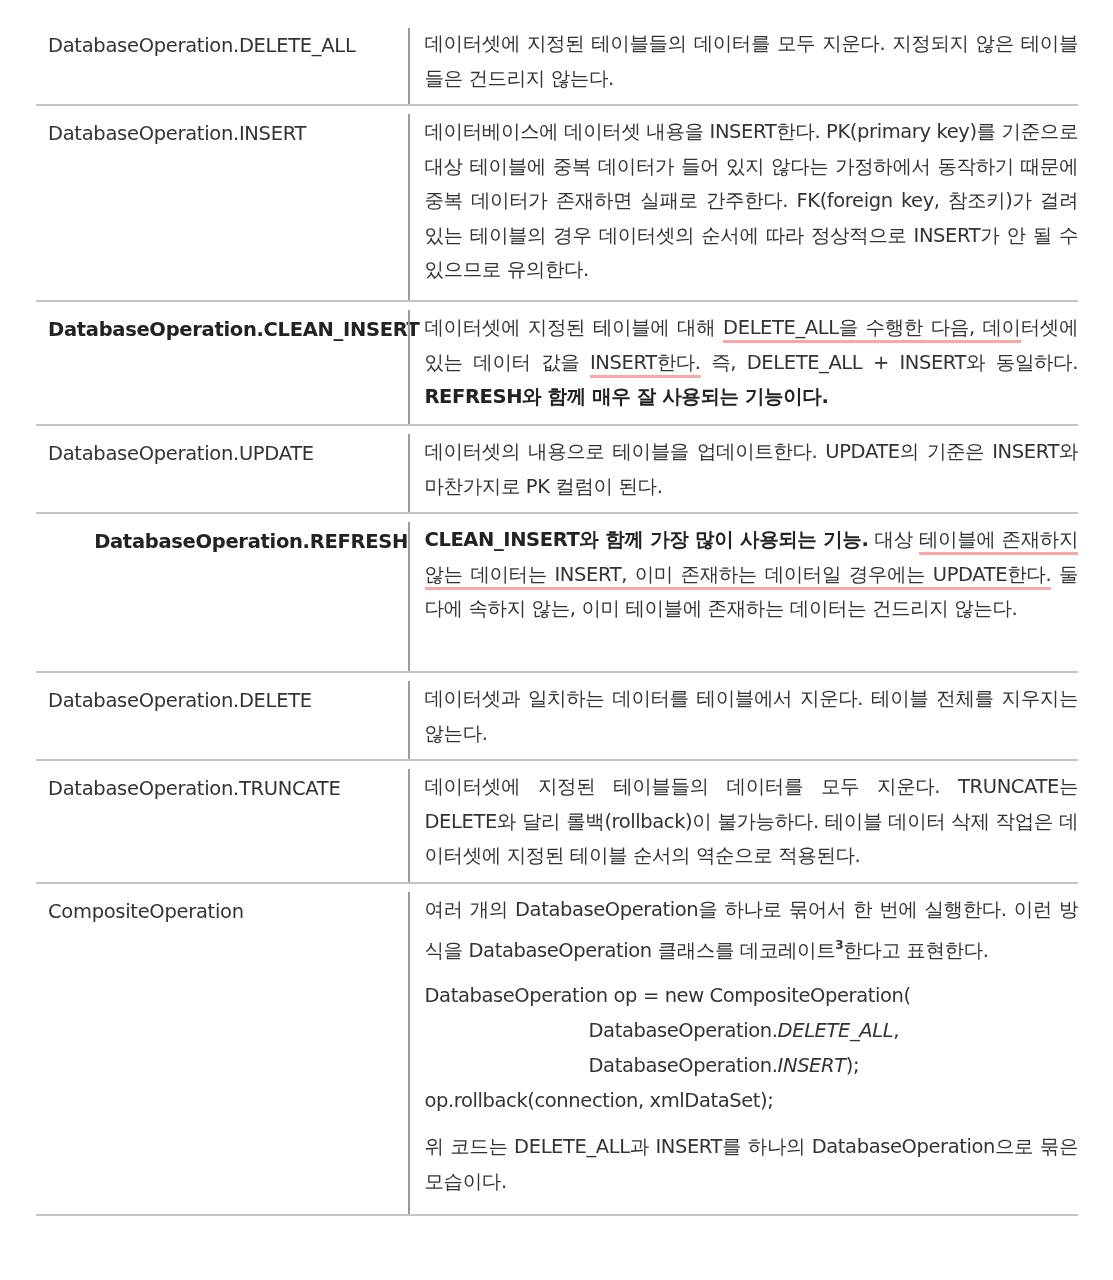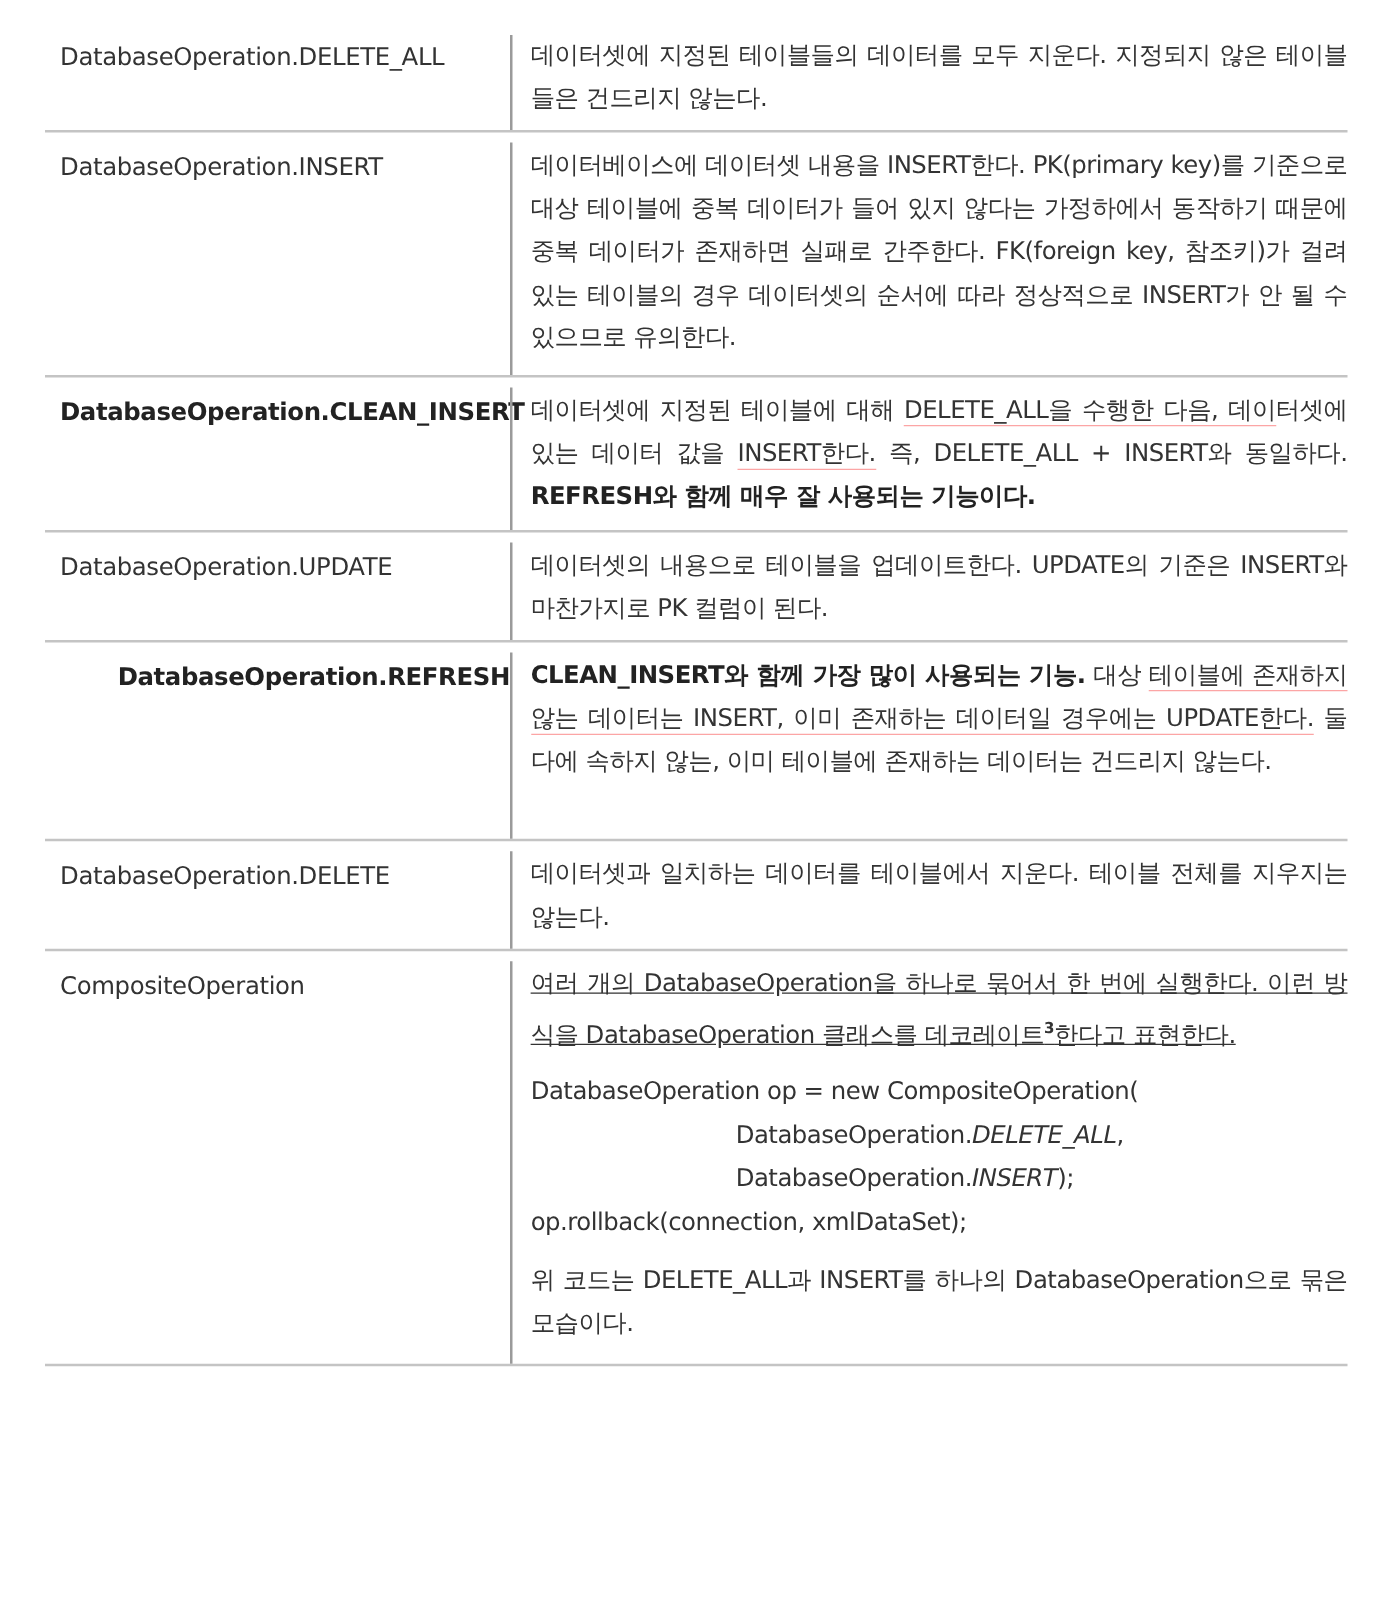--- a/index.html
+++ b/index.html
@@ -9,22 +9,22 @@
   .hdr .c1 { width: 372px; padding-left: 12px; box-sizing: border-box; }
   .hdr .sep { width: 1px; height: 28px; background: #dddddd; }
   .hdr .c2 { padding-left: 14px; }
   .row { display: flex; border-bottom: 2px solid #c4c4c4; }
   .row .c1 { width: 372px; padding: 16px 0 0 12px; box-sizing: border-box; font-size: 19.5px; letter-spacing: -0.3px; }
   .row .c1.bold { font-weight: bold; color: #222; text-align: right; }
   .row .vline { width: 1.5px; background: #9a9a9a; margin-top: 8px; }
   .row .c2 { flex: 1; padding: 9px 0 9px 15px; font-size: 19.5px; line-height: 34.5px; text-align: justify; letter-spacing: -0.4px; }
   .row:first-of-type .vline { margin-top: 10px; }
   .b { font-weight: bold; color: #222; }
-  .u { border-bottom: 1px solid #fca5a5; padding-bottom: 1px; }
-  .para { margin: 0 0 10px 0; text-decoration: underline; }
+  .u { border-bottom: 3px solid #fca5a5; padding-bottom: 1px; }
+  .para { margin: 0 0 10px 0; }
   .code { line-height: 35px; margin-bottom: 12px; }
   .ind { padding-left: 164px; display: block; }
   i { font-style: italic; }
   sup { font-size: 12px; font-weight: bold; vertical-align: 8px; }
 </style>
 </head>
 <body>
 
 <div class="tbl">
 
@@ -57,20 +57,25 @@
     <div class="vline"></div>
     <div class="c2"><span class="b">CLEAN_INSERT와 함께 가장 많이 사용되는 기능.</span><span> 대상 </span><span class="u">테이블에 존재하지 않는 데이터는 INSERT, 이미 존재하는 데이터일 경우에는 UPDATE한다.</span><span> 둘 다에 속하지 않는, 이미 테이블에 존재하는 데이터는 건드리지 않는다.</span></div>
   </div>
 
   <div class="row" style="height:86px">
     <div class="c1">DatabaseOperation.DELETE</div>
     <div class="vline"></div>
     <div class="c2">데이터셋과 일치하는 데이터를 테이블에서 지운다. 테이블 전체를 지우지는 않는다.</div>
   </div>
 
+  <div class="row" style="height:121px">
+    <div class="c1">DatabaseOperation.TRUNCATE</div>
+    <div class="vline"></div>
+    <div class="c2">데이터셋에 지정된 테이블들의 데이터를 모두 지운다. TRUNCATE는 DELETE와 달리 롤백(rollback)이 불가능하다. 테이블 데이터 삭제 작업은 데이터셋에 지정된 테이블 순서의 역순으로 적용된다.</div>
+  </div>
 
   <div class="row" style="height:330px">
     <div class="c1">CompositeOperation</div>
     <div class="vline"></div>
     <div class="c2">
       <div class="para"><span>여러 개의 DatabaseOperation을 하나로 묶어서 한 번에 실행한다. 이런 방식을 DatabaseOperation 클래스를 데코레이트</span><sup>3</sup><span>한다고 표현한다.</span></div>
       <div class="code">
         <span style="display:block">DatabaseOperation op = new CompositeOperation(</span>
         <span class="ind"><span>DatabaseOperation.</span><i>DELETE_ALL</i><span>,</span></span>
         <span class="ind"><span>DatabaseOperation.</span><i>INSERT</i><span>);</span></span>

